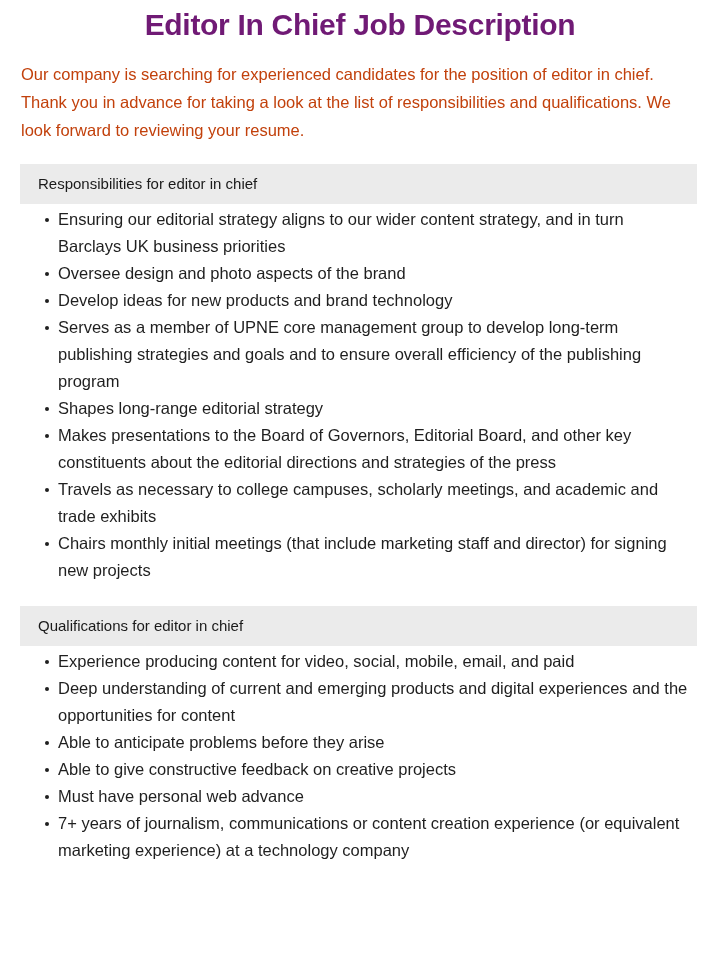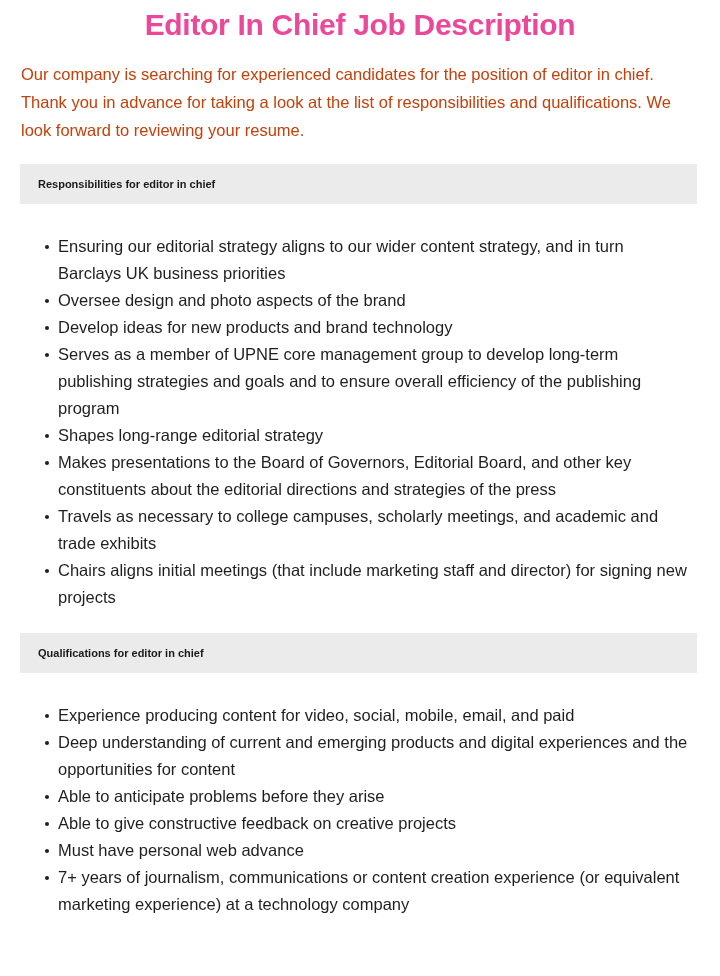--- a/index.html
+++ b/index.html
@@ -24,21 +24,21 @@
 
   
   .doc-title {
     margin: 0;
     padding: 6px 20px 0 20px;
     font-size: 30px;
     line-height: 38px;
     font-weight: bold;
     text-align: center;
     letter-spacing: -0.3px;
-    color: #ec4899;
+    color: #701a75;
   }
 
   
   .intro {
     margin: 16px 0 0 0;
     padding: 0 34px 0 21px;
     font-size: 16.5px;
     line-height: 28px;
     color: #c2410c;
   }
@@ -54,34 +54,34 @@
   .section-header {
     margin: 0 23px 0 20px;
     background: #ebebeb;
     height: 40px;
     display: flex;
     align-items: center;
     padding: 0 18px;
     box-sizing: border-box;
   }
   .section-header-text {
-    font-size: 11px;
-    font-weight: bold;
+    font-size: 15px;
+    font-weight: normal;
     color: #1a1a1a;
     line-height: 20px;
   }
 
   
   .bullet-list {
     list-style: none;
     margin: 0;
     padding: 0;
   }
   .section .bullet-list {
-    margin-top: 29px;
+    margin-top: 2px;
   }
 
   .bullet-item {
     position: relative;
     padding-left: 58px;
     padding-right: 30px;
     font-size: 16.5px;
     line-height: 27px;
     color: #1f1f1f;
     margin-bottom: 0px;
@@ -111,21 +111,21 @@
       <span class="section-header-text">Responsibilities for editor in chief</span>
     </div>
     <ul class="bullet-list">
       <li class="bullet-item">Ensuring our editorial strategy aligns to our wider content strategy, and in turn Barclays UK business priorities</li>
       <li class="bullet-item">Oversee design and photo aspects of the brand</li>
       <li class="bullet-item">Develop ideas for new products and brand technology</li>
       <li class="bullet-item">Serves as a member of UPNE core management group to develop long-term publishing strategies and goals and to ensure overall efficiency of the publishing program</li>
       <li class="bullet-item">Shapes long-range editorial strategy</li>
       <li class="bullet-item">Makes presentations to the Board of Governors, Editorial Board, and other key constituents about the editorial directions and strategies of the press</li>
       <li class="bullet-item">Travels as necessary to college campuses, scholarly meetings, and academic and trade exhibits</li>
-      <li class="bullet-item">Chairs aligns initial meetings (that include marketing staff and director) for signing new projects</li>
+      <li class="bullet-item">Chairs monthly initial meetings (that include marketing staff and director) for signing new projects</li>
     </ul>
   </div>
 
   <div class="section qualifications">
     <div class="section-header">
       <span class="section-header-text">Qualifications for editor in chief</span>
     </div>
     <ul class="bullet-list">
       <li class="bullet-item">Experience producing content for video, social, mobile, email, and paid</li>
       <li class="bullet-item">Deep understanding of current and emerging products and digital experiences and the opportunities for content</li>

